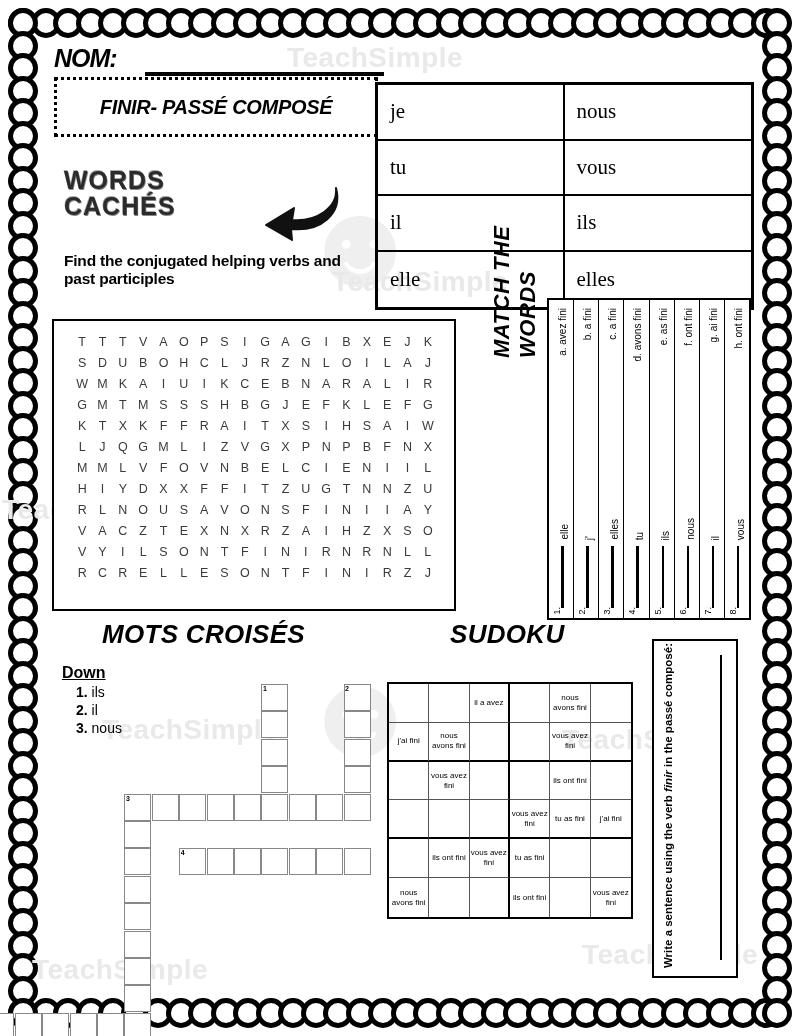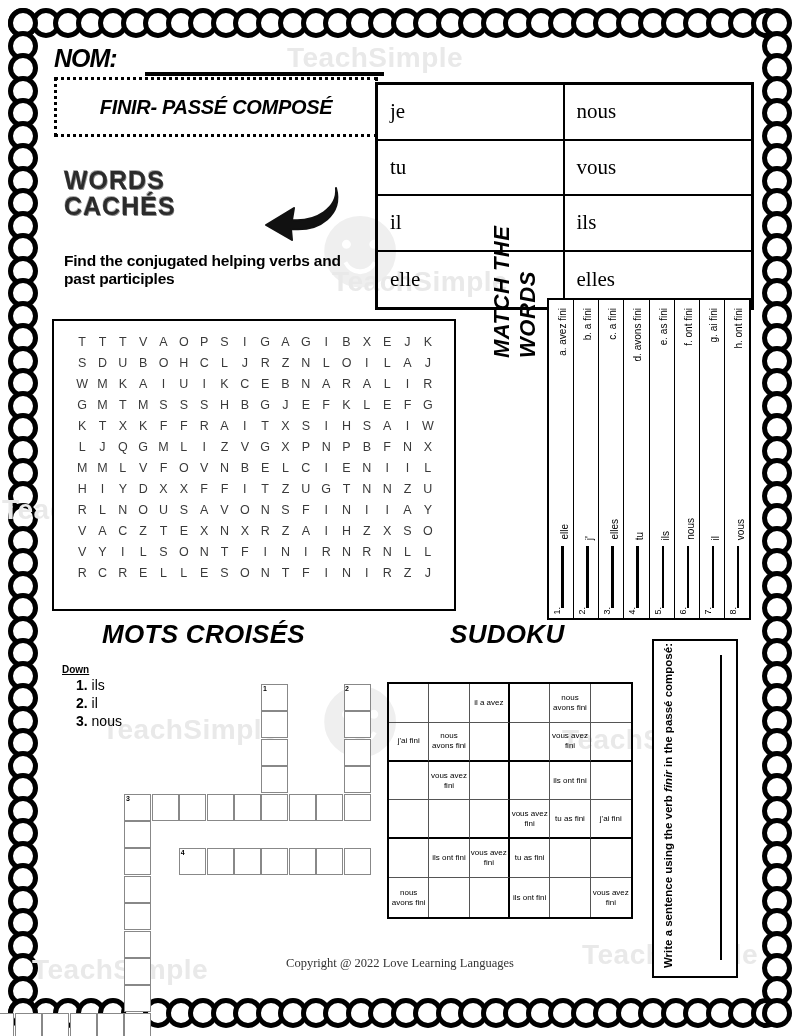--- a/index.html
+++ b/index.html
@@ -75,21 +75,21 @@
         writing-mode:vertical-rl;transform:rotate(180deg);white-space:nowrap;}
 
   
   #mctitle2{position:absolute;left:60px;top:585px;font-size:26px;font-weight:bold;
             font-style:italic;letter-spacing:.3px;transform:skewX(-5px);}
   #sudtitle{position:absolute;left:408px;top:585px;font-size:26px;font-weight:bold;
             font-style:italic;letter-spacing:.3px;transform:skewX(-5px);}
 
   
   #clues{position:absolute;left:20px;top:630px;font-size:14px;}
-  .cluehead{font-weight:bold;text-decoration:underline;font-size:10px;}
+  .cluehead{font-weight:bold;text-decoration:underline;font-size:16px;}
   .clues-col{display:inline-block;vertical-align:top;}
   .clues-col li{list-style:none;}
   .clues-col ol{margin:2px 0 0 0;padding-left:14px;}
   .clues-col ol li{margin:0;padding:0;line-height:1.28;}
   .cn{font-weight:bold;}
 
   
   #cw{position:absolute;left:0px;top:618px;width:380px;height:345px;}
   .cwc{position:absolute;width:27px;height:27px;border:1.4px solid #888;
        box-sizing:border-box;background:#fff;}
@@ -696,15 +696,14 @@
         <div class="sc nr nb">vous avez fini</div>
       </div>
 
     <div id="sent">
       <div id="sentlabel">
         <span>Write a sentence using the verb </span><i>finir</i><span> in the passé composé:</span>
       </div>
       <div id="sentline"></div>
     </div>
 
-    <div id="foot">Copyright @ 2022 Love Learning Languages</div>
   </div>
 </div>
 
 </body></html>

